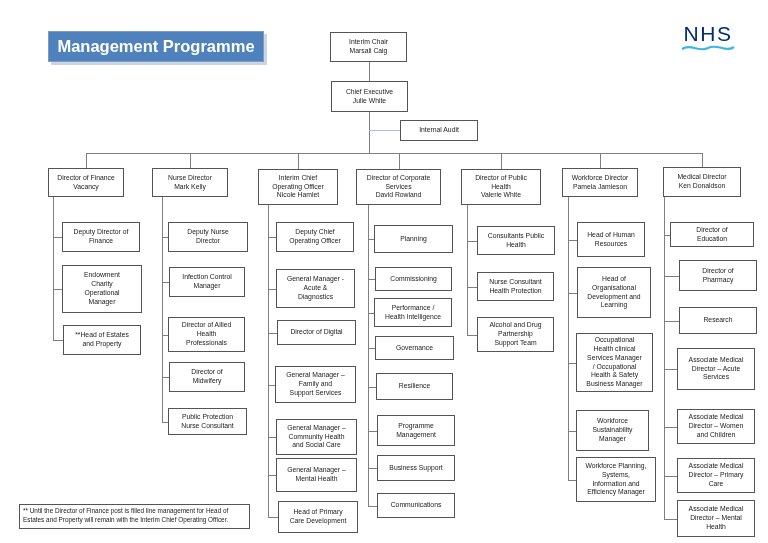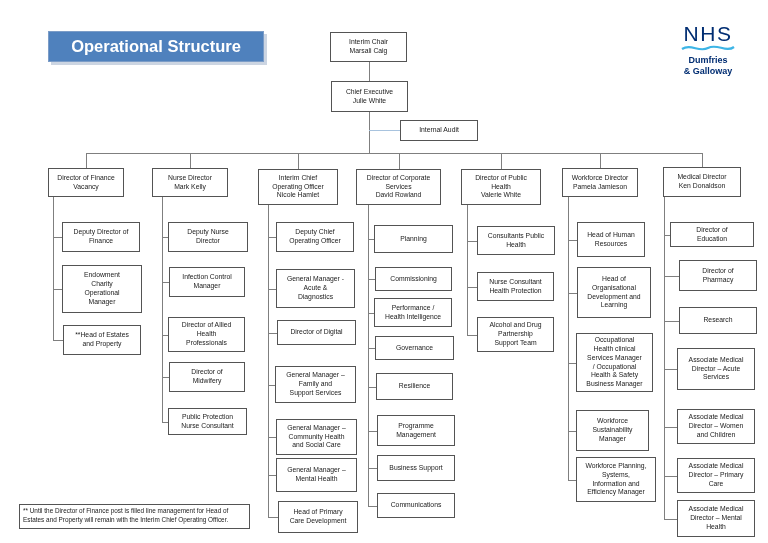--- a/index.html
+++ b/index.html
@@ -44,31 +44,27 @@
   #line-bus       { left:86px;  top:153px; width:616px; }
   .footnote {
     position:absolute; left:19px; top:504px; width:231px; height:25px;
     border:1px solid var(--box_border,#545454); box-sizing:border-box;
     font-size:6.4px; line-height:1.4; color:#1a1a1a; padding:2px 3px;
   }
 </style>
 </head>
 <body>
 
-<div class="title">Operational Structure</div>
+<div class="title">Management Programme</div>
 
 <div class="logo">
   <div class="nhs">NHS</div>
   <svg class="wave" width="58" height="10" viewBox="0 0 58 10">
     <path d="M3 5 C 12 -1, 20 9, 29 4 C 38 -1, 47 9, 55 3" stroke="#3db5e6" stroke-width="2.2" fill="none"></path>
   </svg>
-  <div class="region">
-    <div>Dumfries</div>
-    <div>&amp; Galloway</div>
-  </div>
 </div>
 
 <div id="chart">
   <div class="node" id="chair">Interim Chair
 Marsali Caig</div>
   <div class="node" id="ceo">Chief Executive
 Julie White</div>
   <div class="node" id="audit">Internal Audit</div>
   <div class="vline" id="line-chair-ceo"></div>
   <div class="vline" id="line-ceo-bus"></div>

